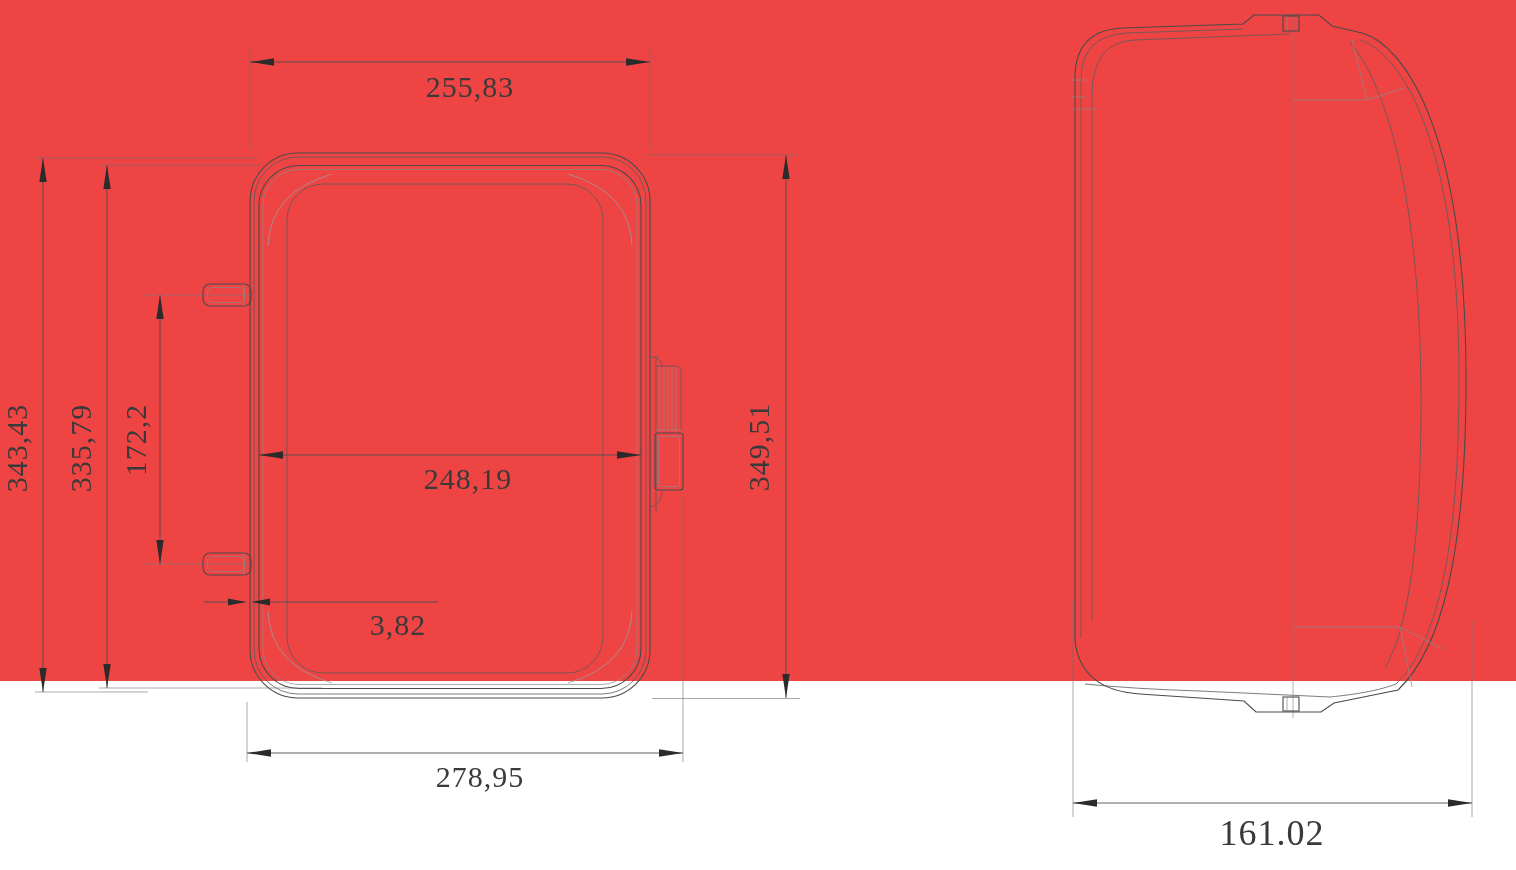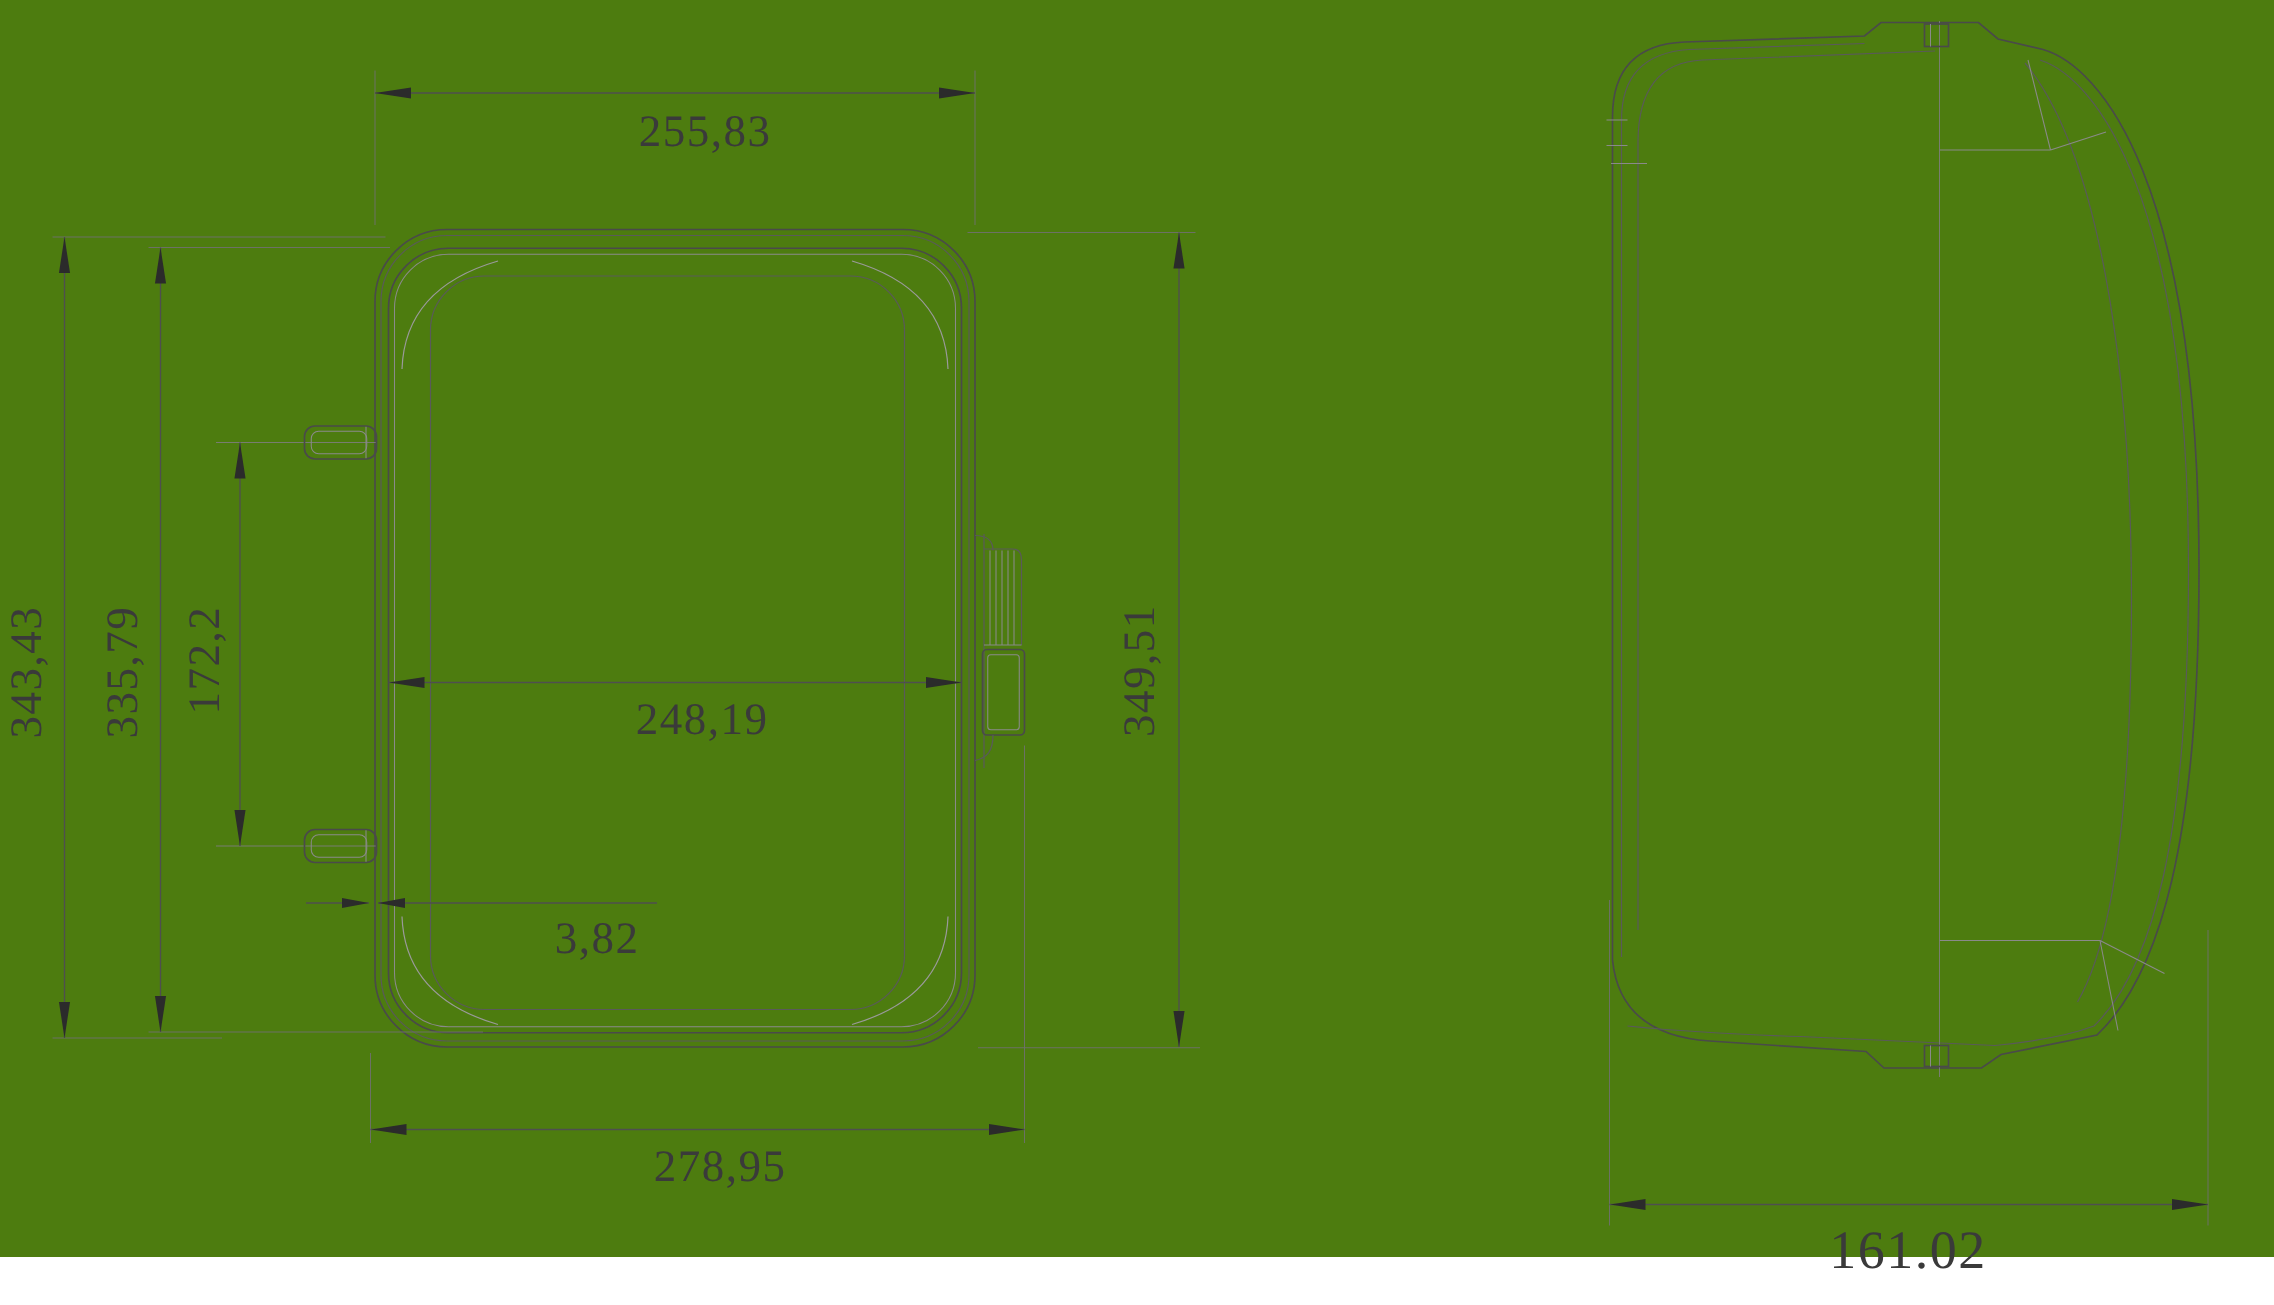--- a/index.html
+++ b/index.html
@@ -6,23 +6,23 @@
     margin: 0;
     padding: 0;
     background: #ffffff;
     width: 1516px;
     height: 870px;
     overflow: hidden;
     font-family: "Liberation Serif", serif;
   }
   .drawing-wrap {
     width: 1516px;
-    height: 838px;
+    height: 681px;
     position: relative;
-    background: #4d7c0f;
+    background: #ef4444;
   }
   svg { display: block; }
   .body-line   { fill: none; stroke: #4a4a4a; stroke-width: 1.1; }
   .body-line2  { fill: none; stroke: #5a5a5a; stroke-width: 0.8; }
   .body-faint  { fill: none; stroke: #8a8a8a; stroke-width: 0.7; }
   .accent      { fill: none; stroke: #9a9a9a; stroke-width: 0.8; }
   .dim-line    { fill: none; stroke: #4f4f4f; stroke-width: 0.9; }
   .ext-line    { fill: none; stroke: #6f6f6f; stroke-width: 0.6; }
   .centerline  { fill: none; stroke: #7d7d7d; stroke-width: 0.6; }
   .dim-text {

